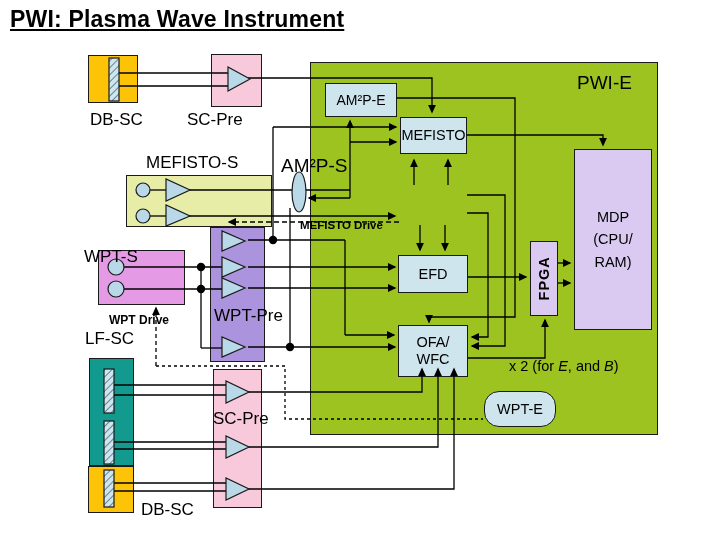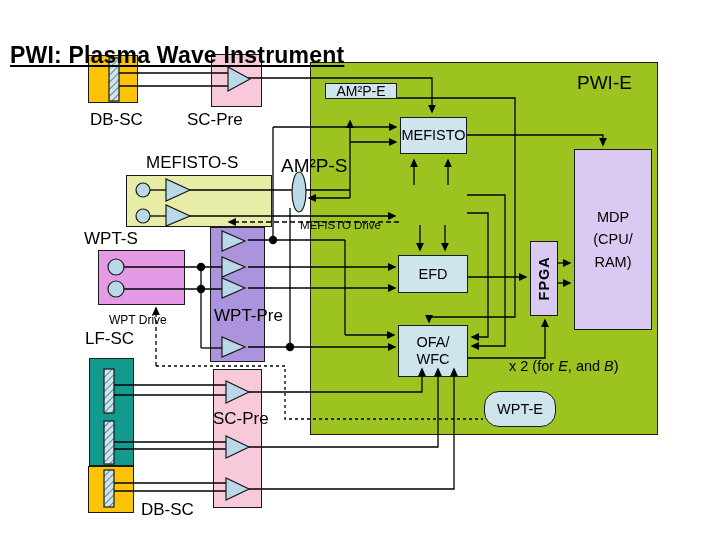--- a/index.html
+++ b/index.html
@@ -7,47 +7,47 @@
           font-family:"Liberation Sans","DejaVu Sans",sans-serif;color:#000;}
   .abs{position:absolute;box-sizing:border-box;}
   .box{border:1.5px solid #1a1a1a;display:flex;align-items:center;justify-content:center;
        text-align:center;line-height:1.15;}
   .z1{z-index:1}.z2{z-index:2}
   #wires{position:absolute;left:0;top:0;z-index:3;pointer-events:none;}
   .lbl{position:absolute;z-index:4;white-space:nowrap;}
   .title{font-size:23px;font-weight:bold;text-decoration:underline;letter-spacing:.2px;}
   .cap17{font-size:17px;}
   .cap15{font-size:19px;text-align:right;}
-  .small-bold{font-size:12px;font-weight:normal;}
+  .small-bold{font-size:12px;font-weight:bold;}
   .blk-lbl{font-size:14.5px;}
   .wrapper-lbl{white-space:normal;}
   .green{background:var(--c-green);}
   .blue{background:var(--c-blue);}
   .lav{background:var(--c-lavender);}
   .pink{background:var(--c-pink);}
   .gold{background:var(--c-gold);}
   .teal{background:var(--c-teal);}
   .magenta{background:var(--c-magenta);}
   .purple{background:var(--c-purple);}
   .yg{background:var(--c-yg);}
   .fpga-txt{transform:rotate(-90deg);font-weight:bold;font-size:14.5px;letter-spacing:1px;}
   .it{font-style:italic;}
   .cap19{font-size:19px;font-weight:bold;}
 </style>
 </head>
 <body>
 
 <div id="canvas">
 
-  <div class="lbl title" style="left:10px;top:6px;margin-top:36px;">PWI: Plasma Wave Instrument</div>
+  <div class="lbl title" style="left:10px;top:6px;">PWI: Plasma Wave Instrument</div>
 
   <div class="abs box green z1" style="left:310px;top:62px;width:348px;height:373px;"></div>
   <div class="lbl cap15" style="left:577px;top:72px;">PWI-E</div>
 
-  <div class="abs box blue z2 blk-lbl" style="left:325px;top:83px;width:72px;height:16px;font-size:14px;">AM²P-E</div>
+  <div class="abs box blue z2 blk-lbl" style="left:325px;top:83px;width:72px;height:34px;font-size:14px;">AM²P-E</div>
   <div class="abs box blue z2 blk-lbl" style="left:400px;top:117px;width:67px;height:37px;">MEFISTO</div>
   <div class="abs box blue z2 blk-lbl" style="left:398px;top:255px;width:70px;height:38px;">EFD</div>
   <div class="abs box blue z2 blk-lbl" style="left:398px;top:325px;width:70px;height:52px;flex-direction:column;">
     <span>OFA/</span>
     <span>WFC</span>
   </div>
   <div class="abs box blue z2 blk-lbl" style="left:484px;top:391px;width:72px;height:36px;border-radius:15px;">WPT-E</div>
   <div class="abs box lav z2" style="left:530px;top:241px;width:28px;height:75px;">
     <span class="fpga-txt">FPGA</span>
   </div>
@@ -68,21 +68,21 @@
   <div class="abs box purple z2" style="left:210px;top:227px;width:55px;height:135px;"></div>
   <div class="abs box teal z2" style="left:89px;top:358px;width:45px;height:108px;"></div>
   <div class="abs box gold z2" style="left:88px;top:466px;width:46px;height:47px;"></div>
   <div class="abs box pink z2" style="left:213px;top:369px;width:49px;height:139px;"></div>
 
   <div class="lbl cap17" style="left:90px;top:110px;">DB-SC</div>
   <div class="lbl cap17" style="left:187px;top:110px;">SC-Pre</div>
   <div class="lbl cap17" style="left:146px;top:153px;">MEFISTO-S</div>
   <div class="lbl cap15" style="left:281px;top:155px;">AM²P-S</div>
   <div class="lbl small-bold" style="left:300px;top:219px;font-size:11.5px;">MEFISTO Drive</div>
-  <div class="lbl cap17" style="left:84px;top:229px;text-align:center;">WPT-S</div>
+  <div class="lbl cap17" style="left:84px;top:247px;text-align:center;">WPT-S</div>
   <div class="lbl cap17" style="left:214px;top:306px;">WPT-Pre</div>
   <div class="lbl small-bold" style="left:109px;top:313px;">WPT Drive</div>
   <div class="lbl cap17" style="left:85px;top:329px;">LF-SC</div>
   <div class="lbl cap17" style="left:213px;top:409px;">SC-Pre</div>
   <div class="lbl cap17" style="left:141px;top:500px;">DB-SC</div>
 
 
   <svg id="wires" width="720" height="540" viewBox="0 0 720 540">
     <defs>
       <marker id="ah" markerWidth="8" markerHeight="8" refX="5.4" refY="3" orient="auto">

